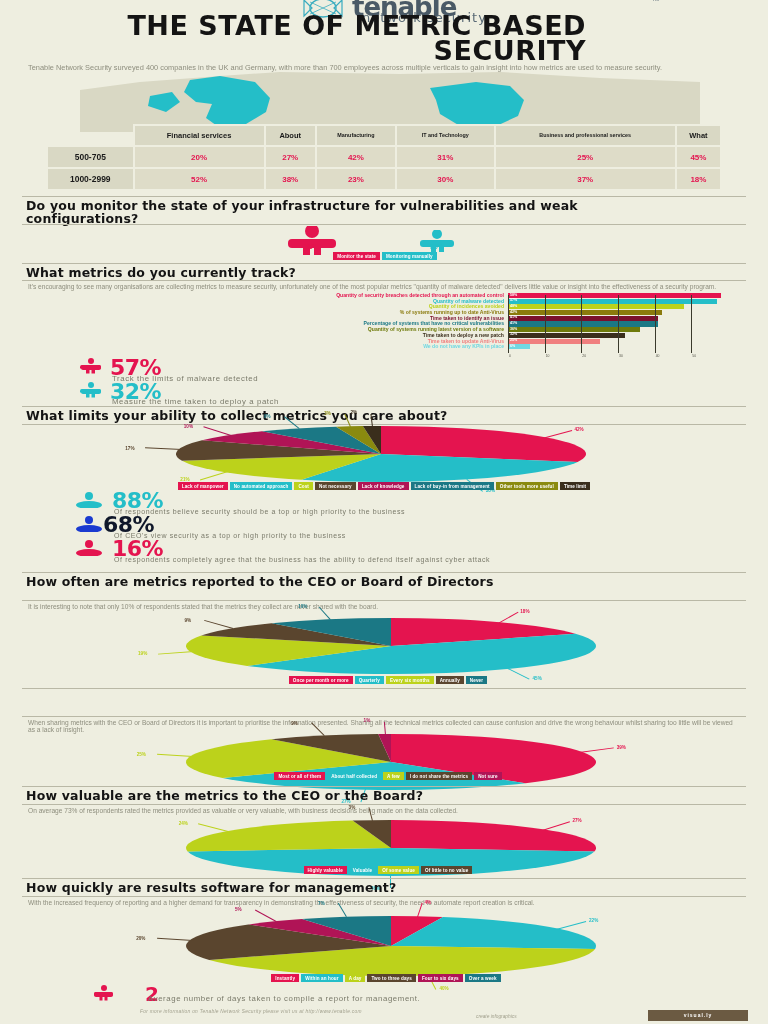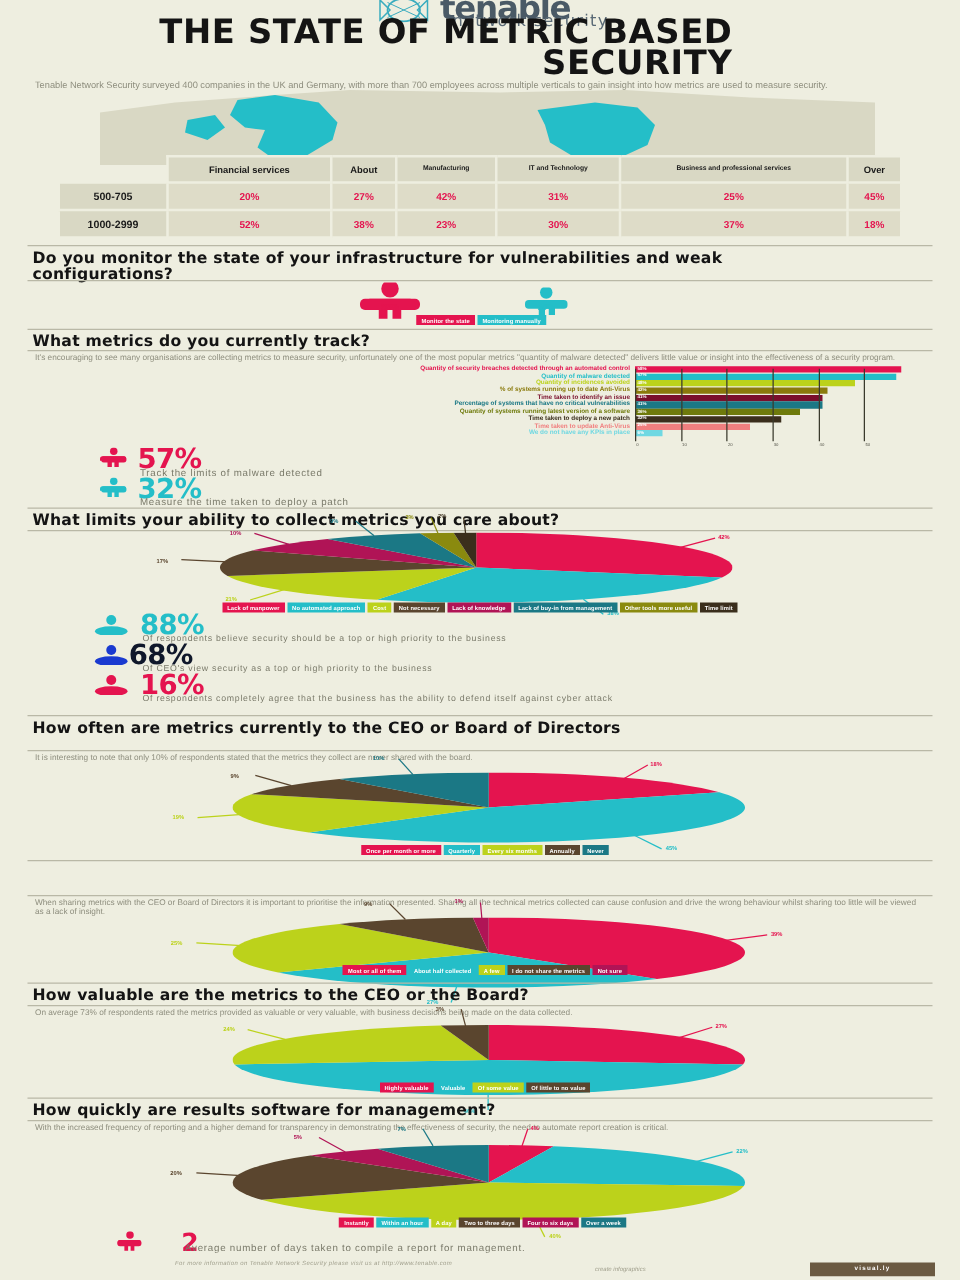--- a/index.html
+++ b/index.html
@@ -113,21 +113,21 @@
 
   <table class="tbl">
     <thead>
       <tr>
         <th class="blank"></th>
         <th>Financial services</th>
         <th>About</th>
         <th class="small">Manufacturing</th>
         <th class="small">IT and Technology</th>
         <th class="small">Business and professional services</th>
-        <th>Over</th>
+        <th>What</th>
       </tr>
     </thead>
     <tbody>
       <tr>
         <td class="rowhead">500-705</td>
         <td>20%</td>
         <td>27%</td>
         <td>42%</td>
         <td>31%</td>
         <td>25%</td>
@@ -354,21 +354,21 @@
         <g fill="#e4144f">
       <circle cx="15" cy="4" r="4"></circle>
           <ellipse cx="15" cy="13" rx="13" ry="4"></ellipse>
     </g>
       </svg>
   </div>
   <div class="stat-num" style="left:112px;top:536px;color:#e4144f">16%</div>
   <div class="stat-txt" style="left:114px;top:556px;width:420px;font-size:7px">Of respondents completely agree that the business has the ability to defend itself against cyber attack</div>
 
   <div class="rule" style="top:572px"></div>
-  <div class="sec-h" style="left:26px;top:575px;width:620px">How often are metrics currently to the CEO or Board of Directors</div>
+  <div class="sec-h" style="left:26px;top:575px;width:620px">How often are metrics reported to the CEO or Board of Directors</div>
   <div class="rule" style="top:600px"></div>
   <div class="sec-p" style="left:28px;top:603px;width:700px">It is interesting to note that only 10% of respondents stated that the metrics they collect are never shared with the board.</div>
 
   <div class="pie-wrap" style="left:186px;top:618px;width:410px;height:56px" id="pie2">
       <svg width="410" height="70" viewBox="0 0 410 70" style="position: absolute; left: 0px; top: 0px;">
         <path d="M 205 28 L 205 0 A 205 28 0 0 1 389.5005436740487 15.795236282689608 Z" fill="#e4144f"></path>
         <path d="M 205 28 L 389.5005436740487 15.795236282689608 A 205 28 0 0 1 61.17469780312081 47.95235099613019 Z" fill="#24bec8"></path>
         <path d="M 205 28 L 61.17469780312081 47.95235099613019 A 205 28 0 0 1 15.301105573465492 17.385524692469374 Z" fill="#bcd21b"></path>
         <path d="M 205 28 L 15.301105573465492 17.385524692469374 A 205 28 0 0 1 85.53808761050836 5.245578412808989 Z" fill="#5a452e"></path>
         <path d="M 205 28 L 85.53808761050836 5.245578412808989 A 205 28 0 0 1 204.99999999999997 0 Z" fill="#1b7885"></path>

